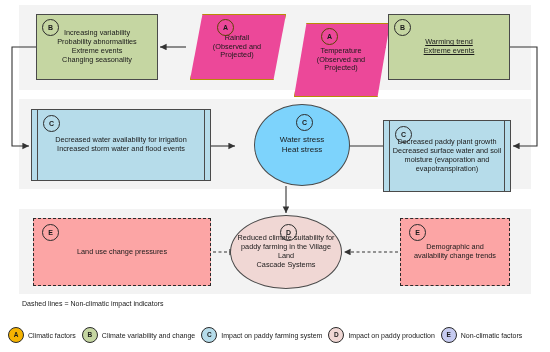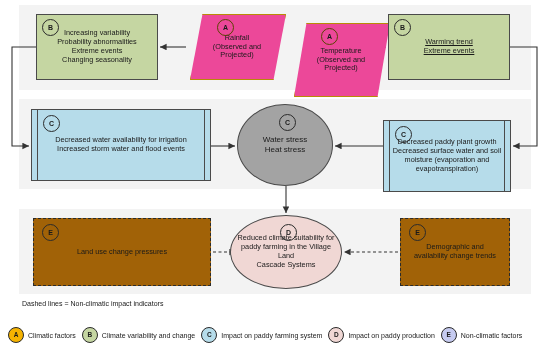--- a/index.html
+++ b/index.html
@@ -106,31 +106,31 @@
   }
   .procbox::before { left: 5px; }
   .procbox::after  { right: 5px; }
   #n-water-avail { left: 31px;  top: 109px; width: 180px; height: 72px; }
   #n-water-avail .tag { left: 11px; top: 5px; }
   #n-paddy-growth { left: 383px; top: 109px; width: 128px; height: 72px; margin-top: 11px; }
   #n-paddy-growth .tag { left: 11px; top: 5px; }
 
   
   #n-stress {
-    left: 237px; top: 104px; width: 96px; height: 82px;
-    background: #a3a3a3;
+    left: 254px; top: 104px; width: 96px; height: 82px;
+    background: #7dd3fc;
     border: 1px solid #4a4a4a;
     border-radius: 48px / 41px;
     font-size: 8px;
   }
   #n-stress .tag { left: 41px; top: 9px; }
 
   
   .dashbox {
-    background: #a16207;
+    background: #fca5a5;
     border: 1.4px dashed #2b2b2b;
     font-size: 7.3px;
   }
   #n-landuse { left: 33px;  top: 218px; width: 178px; height: 68px; }
   #n-landuse .tag { left: 8px; top: 5px; }
   #n-demographic { left: 400px; top: 218px; width: 110px; height: 68px; }
   #n-demographic .tag { left: 8px; top: 5px; }
 
   
   #n-suitability {

